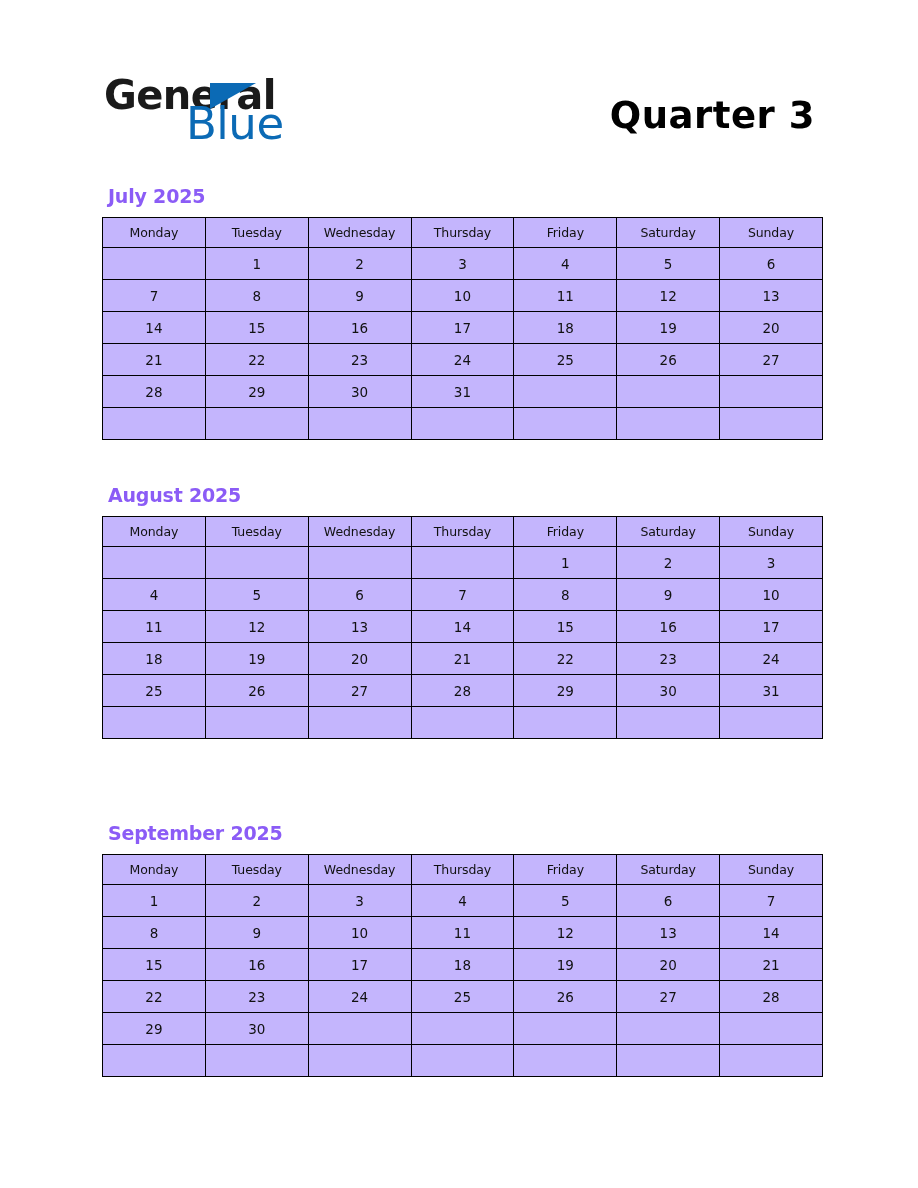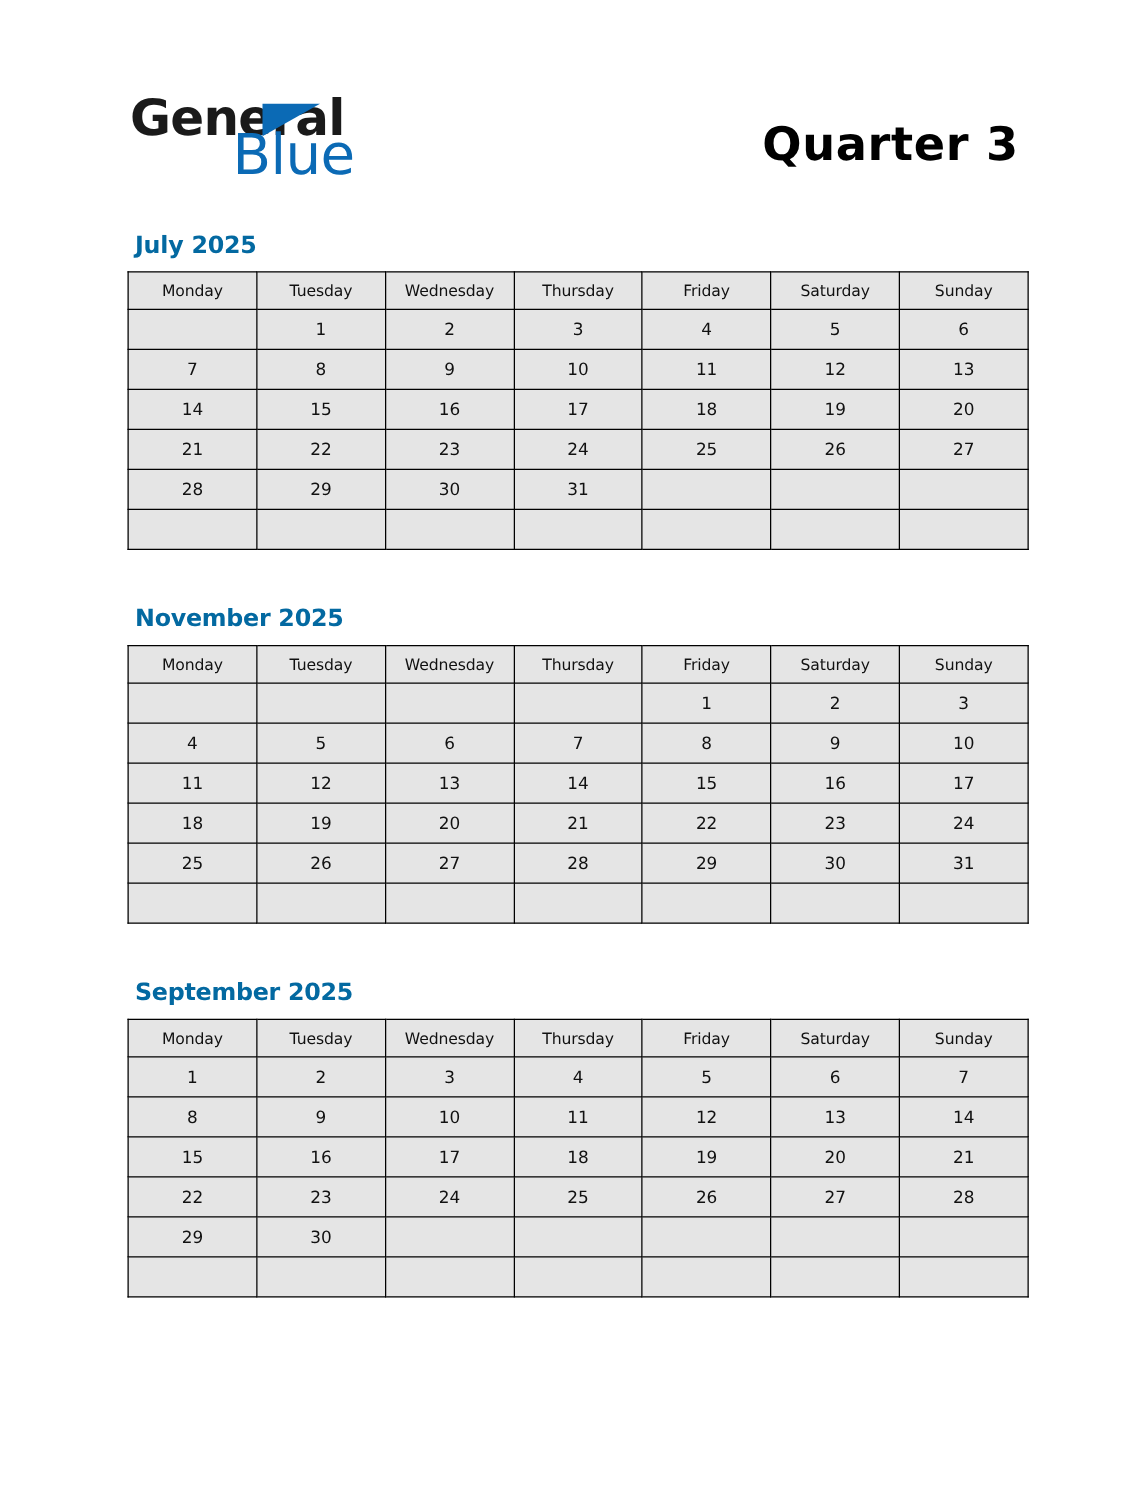--- a/index.html
+++ b/index.html
@@ -87,38 +87,38 @@
   }
 
   
   .month-block {
     position: absolute;
     left: 102px;
     width: 713px;
   }
   #month-block-0 { top: 185px; }
   #month-block-1 { top: 484px; }
-  #month-block-2 { top: 783px; }
+  #month-block-2 { top: 822px; }
 
   .month-title {
     font-family: "DejaVu Sans", sans-serif;
     font-size: 19px;
     font-weight: 700;
     letter-spacing: -0.2px;
-    color: #0369a1;
+    color: #8b5cf6;
     margin: 0 0 10px 6px;
     line-height: 22px;
     white-space: nowrap;
   }
 
   table.cal {
     border-collapse: collapse;
     width: 713px;
     table-layout: fixed;
-    background: #e5e5e5;
+    background: #c4b5fd;
   }
   table.cal th,
   table.cal td {
     border: 1px solid #000000;
     width: 101.85px;
     height: 29px;
     text-align: center;
     vertical-align: middle;
     padding: 0;
   }
@@ -221,21 +221,21 @@
             <td class="empty"></td>
             <td class="empty"></td>
             <td class="empty"></td>
             <td class="empty"></td>
           </tr>
         </tbody>
     </table>
   </div>
 
   <div class="month-block" id="month-block-1">
-    <div class="month-title">November 2025</div>
+    <div class="month-title">August 2025</div>
     <table class="cal">
       <thead>
         <tr>
           <th>Monday</th>
           <th>Tuesday</th>
           <th>Wednesday</th>
           <th>Thursday</th>
           <th>Friday</th>
           <th>Saturday</th>
           <th>Sunday</th>

